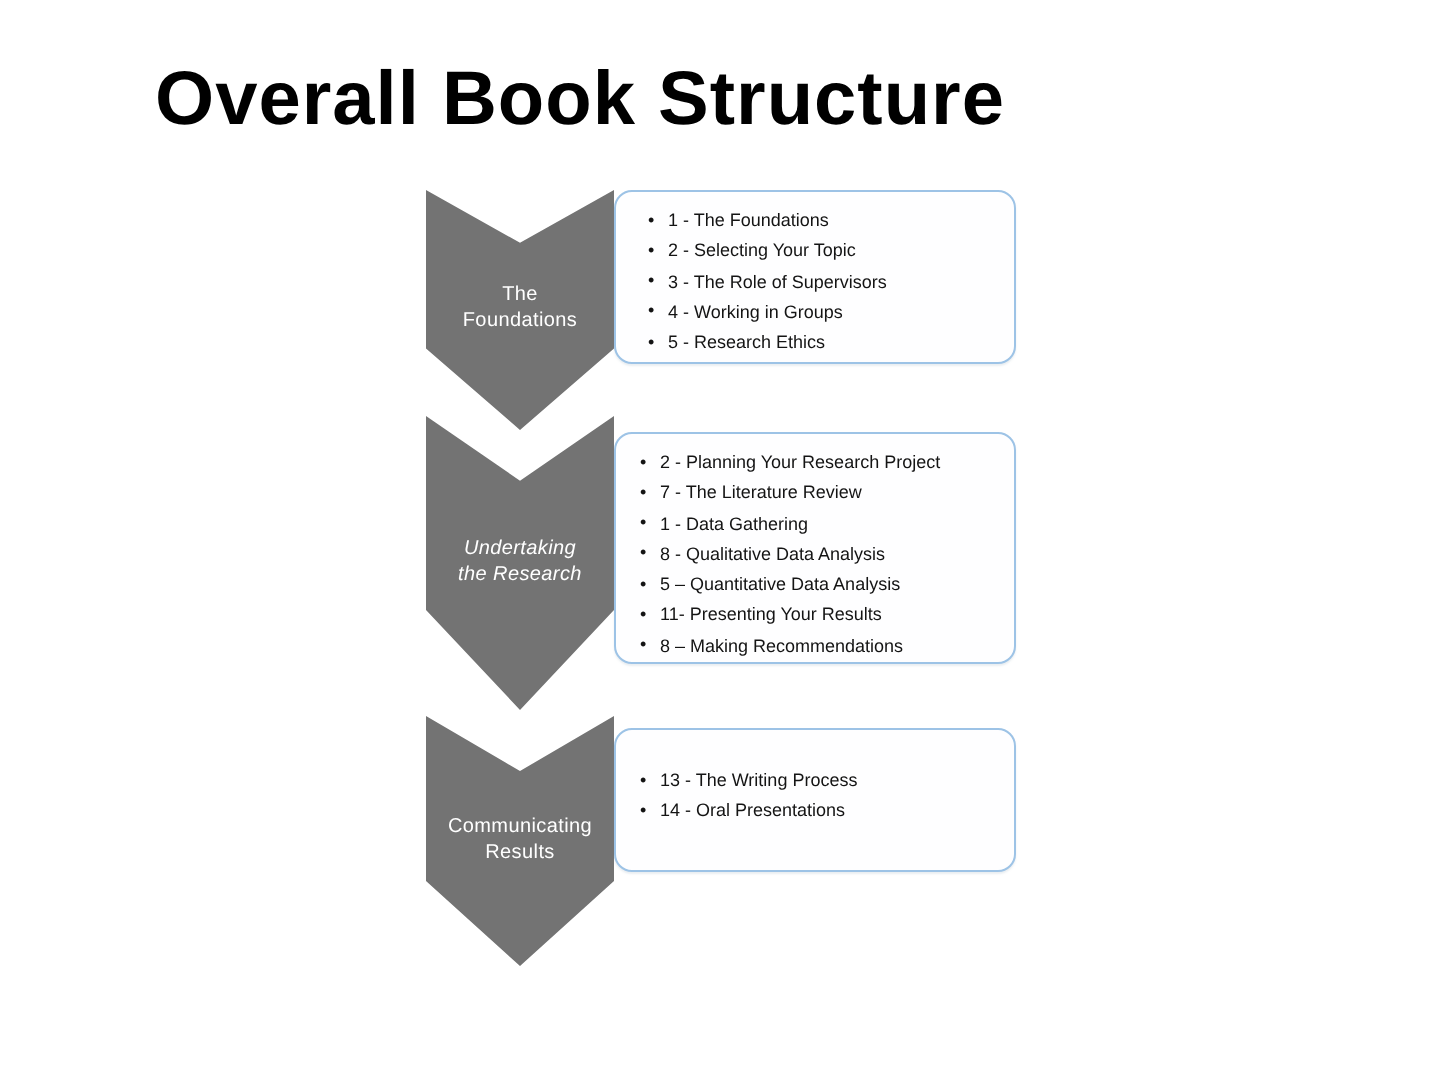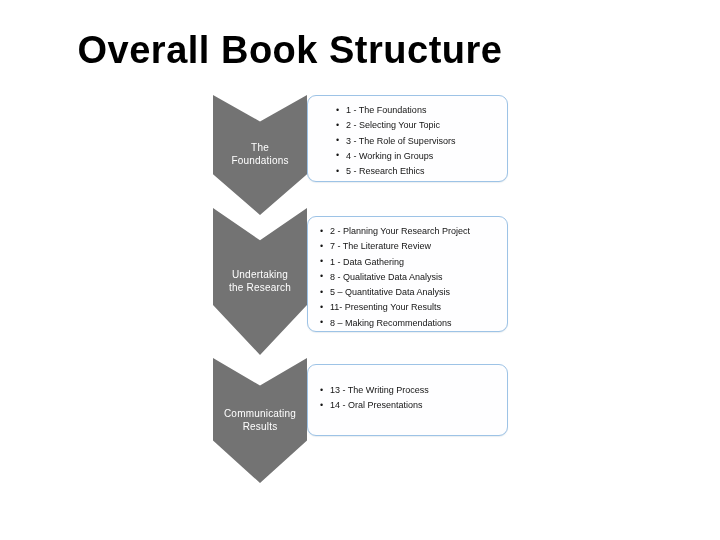--- a/index.html
+++ b/index.html
@@ -109,25 +109,25 @@
     position: absolute;
     left: 2px;
     top: -0.5px;
     font-size: 9px;
     color: #141414;
   }
 
   
   #stage-1 { top: 0px; height: 120px; }
   #stage-1 .chevron { top: 10px; height: 120px; }
-  #stage-1 .box { top: 10px; height: 87px; padding: 7px 8px 6px 26px; }
+  #stage-1 .box { top: 10px; height: 87px; padding: 7px 8px 6px 14px; }
 
   
   #stage-2 { top: 123px; height: 147px; }
-  #stage-2 .chevron { top: 0px; height: 147px; }
+  #stage-2 .chevron { top: 0px; height: 147px; font-style: italic; }
   #stage-2 .box { top: 8px; height: 116px; padding: 7px 8px 6px 10px; }
 
   
   #stage-3 { top: 273px; height: 125px; }
   #stage-3 .chevron { top: 0px; height: 125px; }
   #stage-3 .box { top: 6px; height: 72px; padding: 18px 8px 6px 10px; }
 </style>
 </head>
 <body>
 

